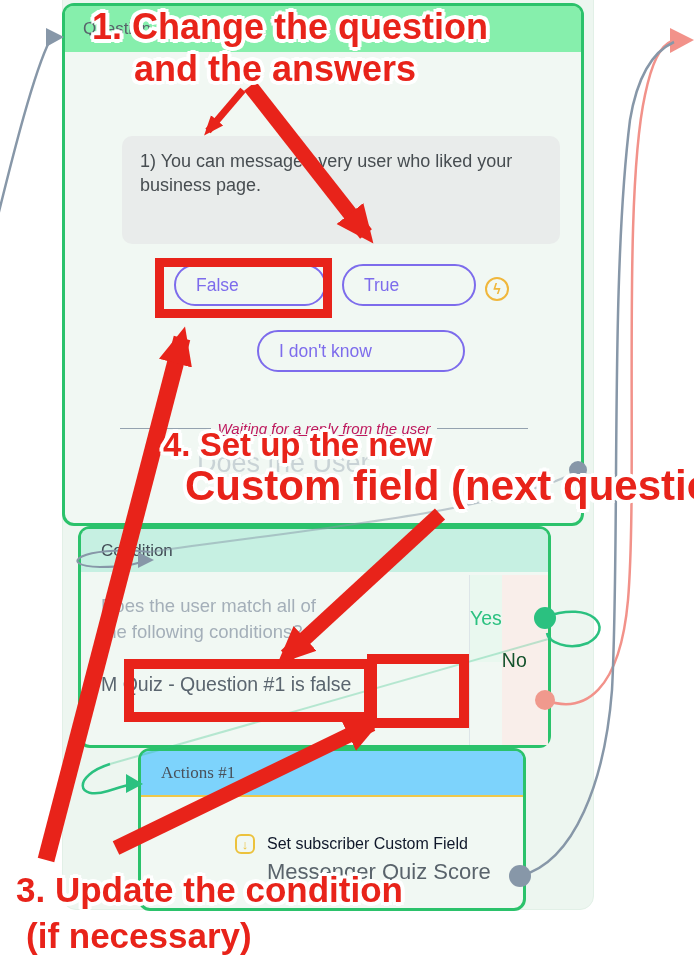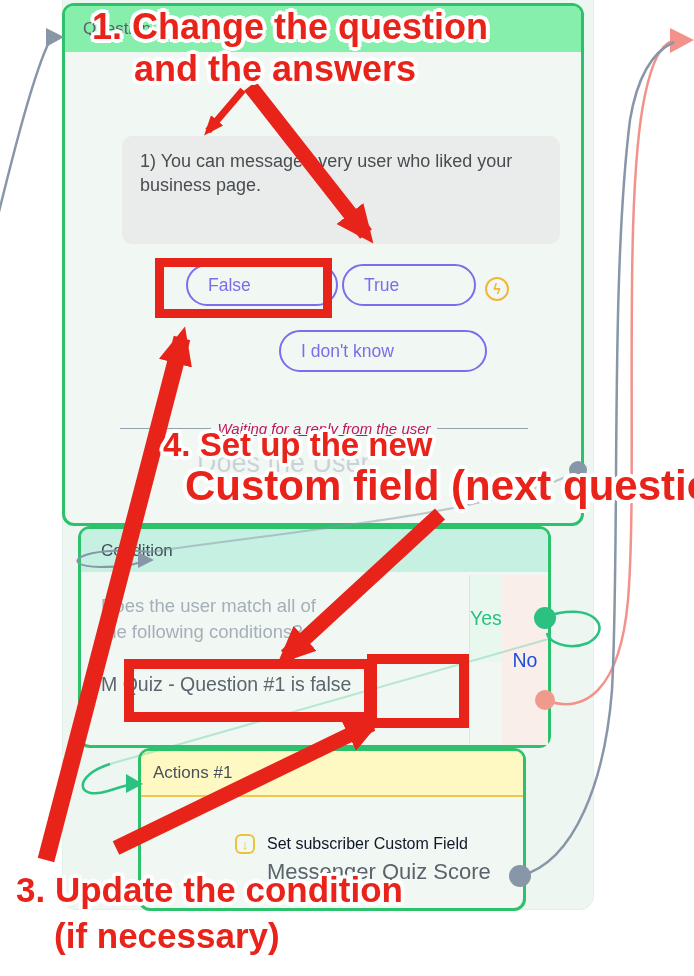--- a/index.html
+++ b/index.html
@@ -16,48 +16,48 @@
                border-radius:8px 8px 0 0;font-size:17px;color:#57616a;}
 
   
   #question-card{left:62px;top:3px;width:516px;height:517px;}
   #question-card .card-header{background:#86efac;}
   .bubble{position:absolute;left:57px;top:130px;width:402px;height:80px;background:#e9eceb;
           border-radius:10px;padding:14px 18px;font-size:18px;line-height:1.32;color:#474d51;}
   .pill{position:absolute;height:42px;border:2px solid #7d6cec;border-radius:21px;
         display:flex;align-items:center;padding-left:20px;box-sizing:border-box;
         color:#7d6cec;font-size:17.5px;background:transparent;}
-  #pill-false{left:121px;top:258px;width:152px;}
+  #pill-false{left:109px;top:258px;width:152px;}
   #pill-true{left:277px;top:258px;width:134px;}
-  #pill-idk{left:214px;top:324px;width:208px;text-align:center;}
+  #pill-idk{left:192px;top:324px;width:208px;text-align:center;}
   .bolt{position:absolute;left:420px;top:271px;width:24px;height:24px;border:2px solid #f0b73c;
         border-radius:50%;box-sizing:border-box;display:flex;align-items:center;justify-content:center;
         color:#f0b73c;font-weight:bold;font-size:14px;line-height:1;}
   .waiting-row{position:absolute;left:55px;top:414px;width:408px;display:flex;align-items:center;}
   .waiting-row .wline{flex:1;border-top:1.5px solid #94a2af;height:0;}
   .waiting-row .wtext{margin:0 6px;font-style:italic;font-size:15px;color:#be185d;white-space:nowrap;text-decoration:underline;}
   .faded-text{position:absolute;left:132px;top:442px;font-size:27px;color:#aab6bf;opacity:.55;}
 
   
   #condition-card{left:78px;top:526px;width:467px;height:216px;}
   #condition-card .card-header{height:43px;background:#c6f0e2;color:#414c55;padding-left:20px;}
   .cond-body{position:absolute;top:46px;left:0;right:0;bottom:0;display:flex;}
   .cond-main{flex:1;padding:18px 0 0 20px;}
   .cond-q{font-size:18.5px;line-height:1.42;color:#a4afb9;}
   .cond-rule{margin-top:27px;font-size:19.5px;color:#5a656f;}
   .cond-outputs{width:78px;border-left:1px solid #dde5e8;display:flex;flex-direction:row;}
   .out-yes{height:87px;background:#e9f8ef;display:flex;align-items:center;justify-content:center;
            color:#2bc180;font-size:19.5px;}
-  .out-no{flex:1;background:#f9eeea;display:flex;align-items:center;justify-content:center;
-          color:#1d4ed8;font-size:19.5px;}
+  .out-no{flex:1;background:#f9eeea;display:flex;align-items:center;
+          color:#14532d;font-size:19.5px;}
 
   
   #actions-card{left:138px;top:748px;width:382px;height:157px;}
-  #actions-card .card-header{height:44px;background:#fef9c3;border-bottom:2px solid #eec84a;
-                             border-radius:8px 8px 0 0;color:#49505a;padding-left:12px;}
+  #actions-card .card-header{height:44px;background:#7dd3fc;border-bottom:2px solid #eec84a;
+                             border-radius:8px 8px 0 0;color:#49505a;padding-left:20px;font-family:Liberation Serif, serif;}
   .action-row{position:absolute;top:83px;left:94px;display:flex;align-items:center;gap:12px;}
   .field-icon{width:20px;height:20px;border:2px solid #ecc23d;border-radius:6px;box-sizing:border-box;
               display:flex;align-items:center;justify-content:center;color:#ecc23d;
               font-weight:bold;font-size:13px;line-height:1;}
   .action-label{font-size:16px;color:#0f172a;}
   .action-value{position:absolute;top:108px;left:126px;font-size:22px;color:#59636b;}
 
   
   svg.connectors{position:absolute;left:0;top:0;z-index:3;pointer-events:none;}
 
@@ -68,21 +68,21 @@
   #box-isfalse{left:367px;top:654px;width:102px;height:74px;border-width:10px;}
   svg.red-arrows{position:absolute;left:0;top:0;z-index:6;pointer-events:none;}
   .ann{position:absolute;z-index:7;color:#e8231a;font-weight:bold;white-space:nowrap;
        text-shadow:-3px -3px 0 #fff,3px -3px 0 #fff,-3px 3px 0 #fff,3px 3px 0 #fff,
                    0 -4px 0 #fff,0 4px 0 #fff,-4px 0 0 #fff,4px 0 0 #fff;}
   #ann1a{left:92px;top:6px;font-size:36px;text-align:center;}
   #ann1b{left:134px;top:48px;font-size:36px;text-align:center;}
   #ann2a{left:163px;top:426px;font-size:33px;}
   #ann2b{left:185px;top:462px;font-size:42px;}
   #ann3a{left:16px;top:870px;font-size:35px;}
-  #ann3b{left:26px;top:916px;font-size:35px;margin-left:28px;}
+  #ann3b{left:26px;top:916px;font-size:35px;}
 </style>
 </head>
 <body>
 
 <div class="canvas">
 
   <div class="group-bg"></div>
 
   <div class="card" id="question-card">
     <div class="card-header">

